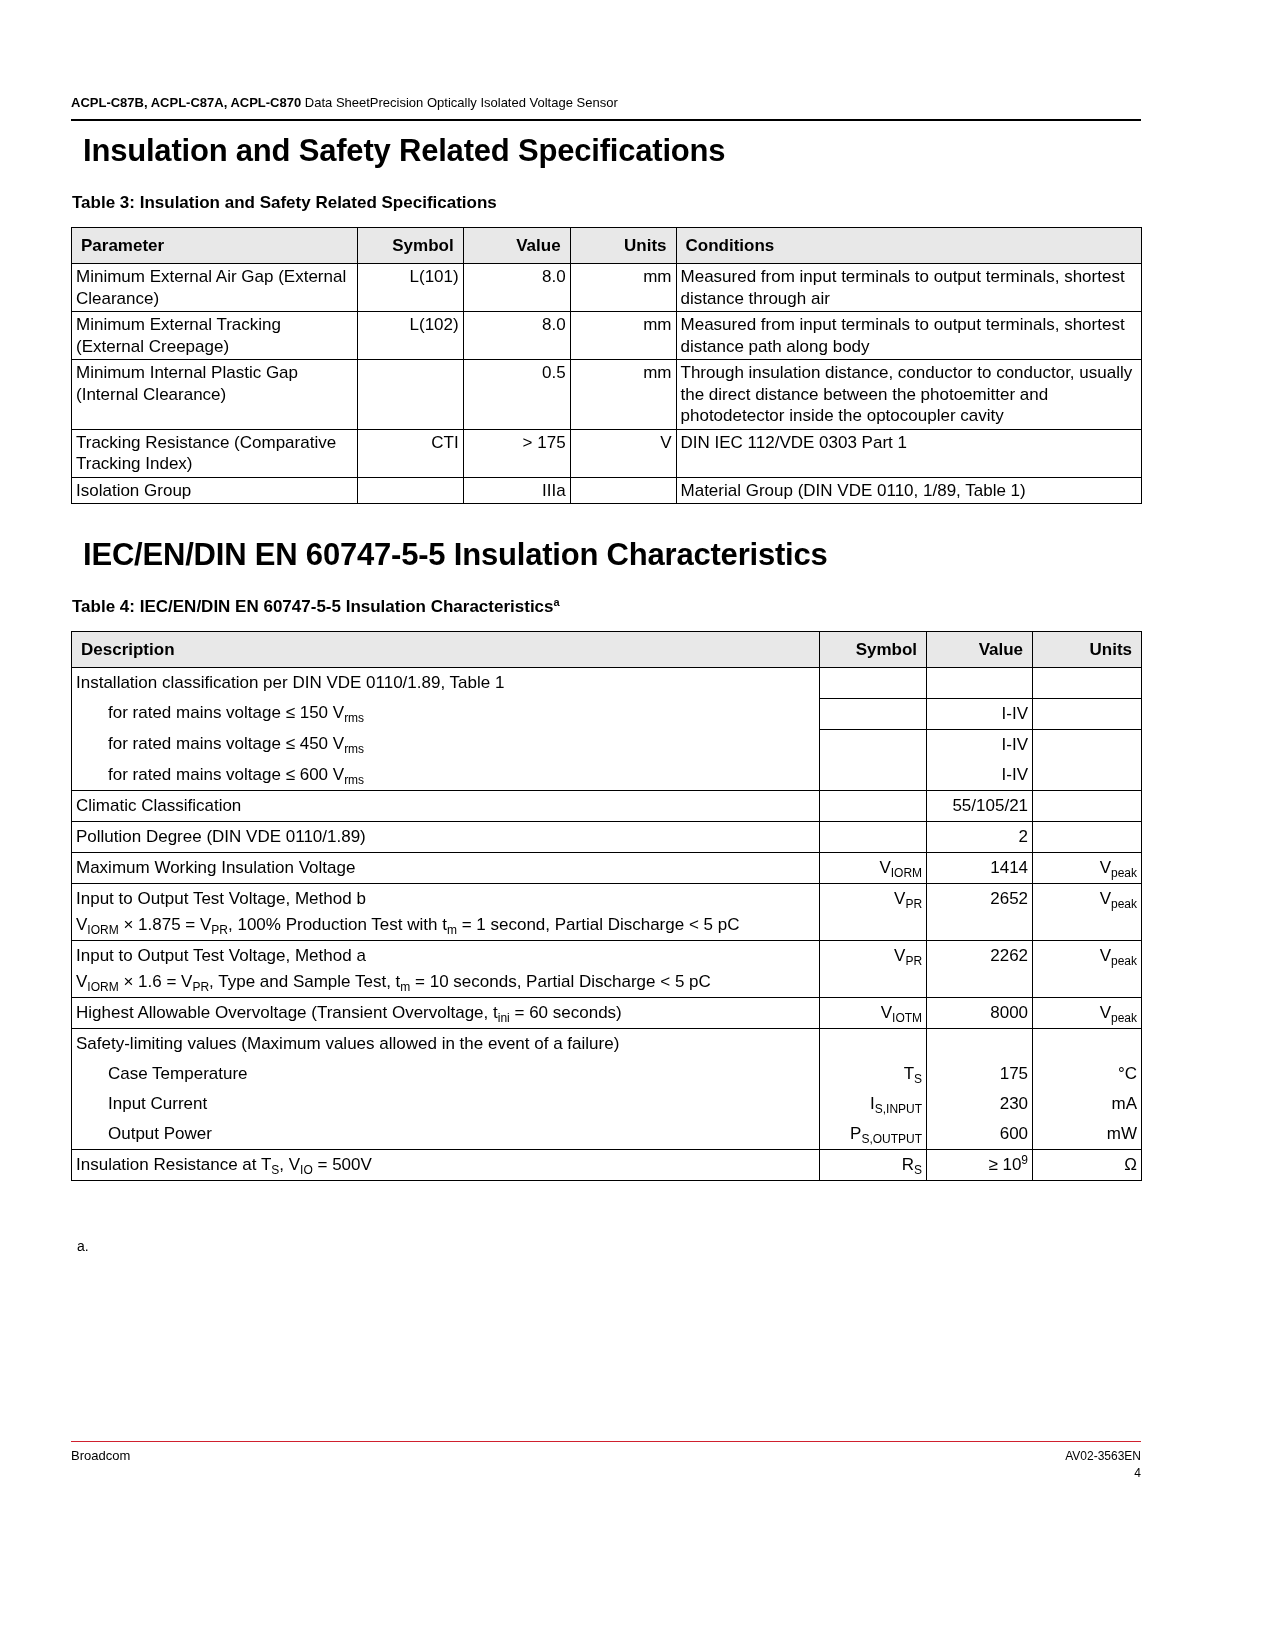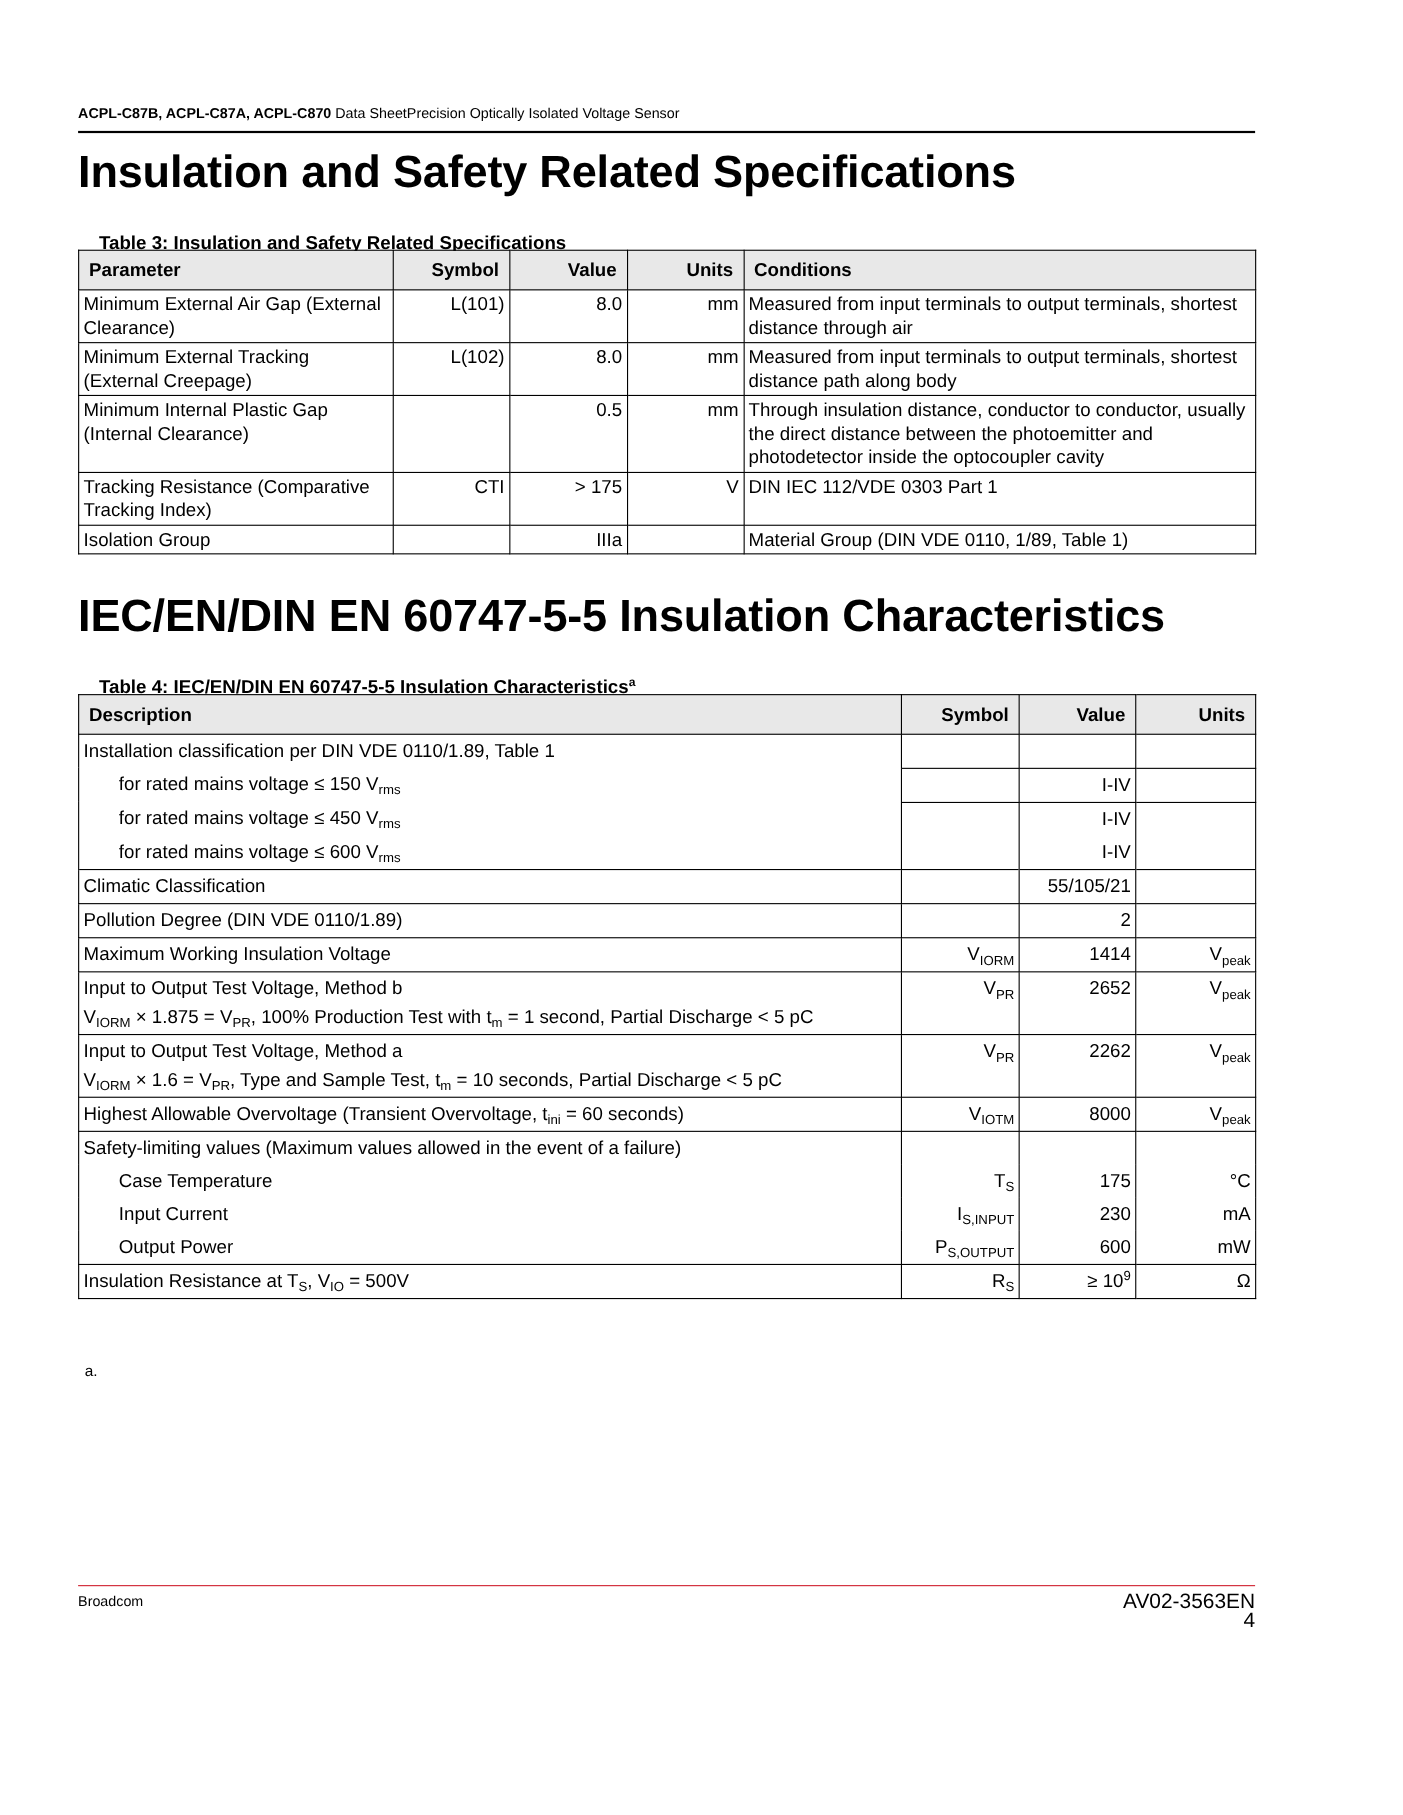--- a/index.html
+++ b/index.html
@@ -1,39 +1,39 @@
 <!DOCTYPE html>
 <html><head>
 <meta charset="utf-8">
 <style>
   html, body { margin: 0; padding: 0; background: #ffffff; }
   body { width: 1275px; height: 1650px; position: relative; font-family: "Liberation Sans", sans-serif; color: #000; overflow: hidden; }
   .page { position: absolute; left: 71px; top: 0; width: 1070px; }
   .header { position: absolute; top: 95px; left: 0; width: 1070px; font-size: 13px; display: flex; justify-content: flex-start; }
   .header .left b { font-weight: bold; }
   .header-rule { position: absolute; top: 119px; left: 0; width: 1070px; height: 0; border-top: 2.5px solid #000; }
-  h1 { position: absolute; left: 0; margin: 0; font-size: 41px; font-weight: bold; letter-spacing: -0.2px; }
-  .caption { position: absolute; left: 1px; margin: 18px; font-size: 17px; font-weight: bold; }
+  h1 { position: absolute; left: 12px; margin: 0; font-size: 31px; font-weight: bold; letter-spacing: -0.2px; }
+  .caption { position: absolute; left: 1px; margin: 0; font-size: 17px; font-weight: bold; }
   .caption sup { font-size: 11px; }
   table { position: absolute; left: 0; width: 1071px; border-collapse: collapse; font-size: 17px; }
   th { background: #e8e8e8; font-weight: bold; border: 1px solid #000; padding: 0 9px; height: 35px; }
   td { border: 1px solid #000; padding: 2px 4px; vertical-align: top; line-height: 21.5px; }
   .c { text-align: right; }
   .l { text-align: left; }
   sub { font-size: 12px; vertical-align: -4px; line-height: 0; }
   sup { font-size: 12px; vertical-align: 6px; line-height: 0; }
   .indent { padding-left: 36px; }
   .t4 td { line-height: 26px; padding-top: 2px; padding-bottom: 2px; }
   .nob-b { border-bottom: none; }
   .nob-t { border-top: none; }
   .footnote { position: absolute; top: 1237px; left: 0; width: 1070px; font-size: 14px; line-height: 19px; display: flex; }
   .footnote .mark { width: 60px; padding-left: 6px; box-sizing: border-box; }
   .footer-rule { position: absolute; top: 1441px; left: 0; width: 1070px; border-top: 1.5px solid #d0202e; }
   .footer-left { position: absolute; top: 1448px; left: 0; font-size: 13px; }
-  .footer-right { position: absolute; top: 1448px; right: 0; font-size: 19px; text-align: right; line-height: 17px; }
+  .footer-right { position: absolute; top: 1448px; right: 0; font-size: 12px; text-align: right; line-height: 17px; }
 </style>
 </head>
 <body>
 
 <div class="page">
 
   <div class="header">
     <span class="left"><b>ACPL-C87B, ACPL-C87A, ACPL-C870</b> <span>Data Sheet</span></span>
     <span>Precision Optically Isolated Voltage Sensor</span>
   </div>

